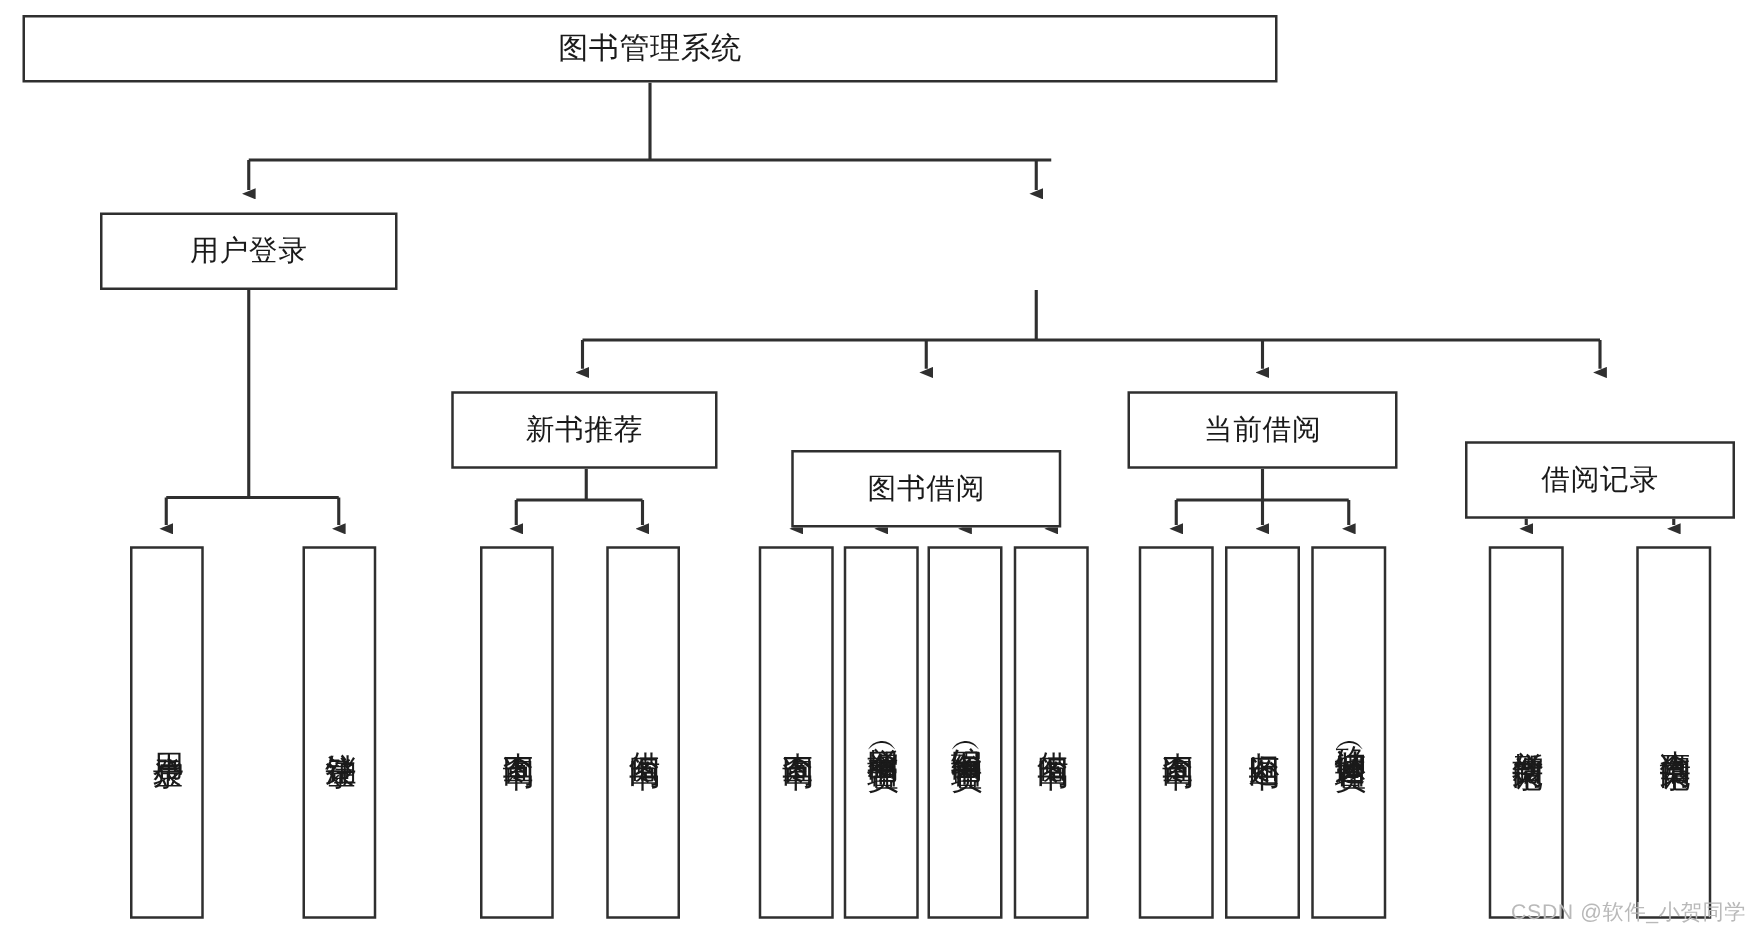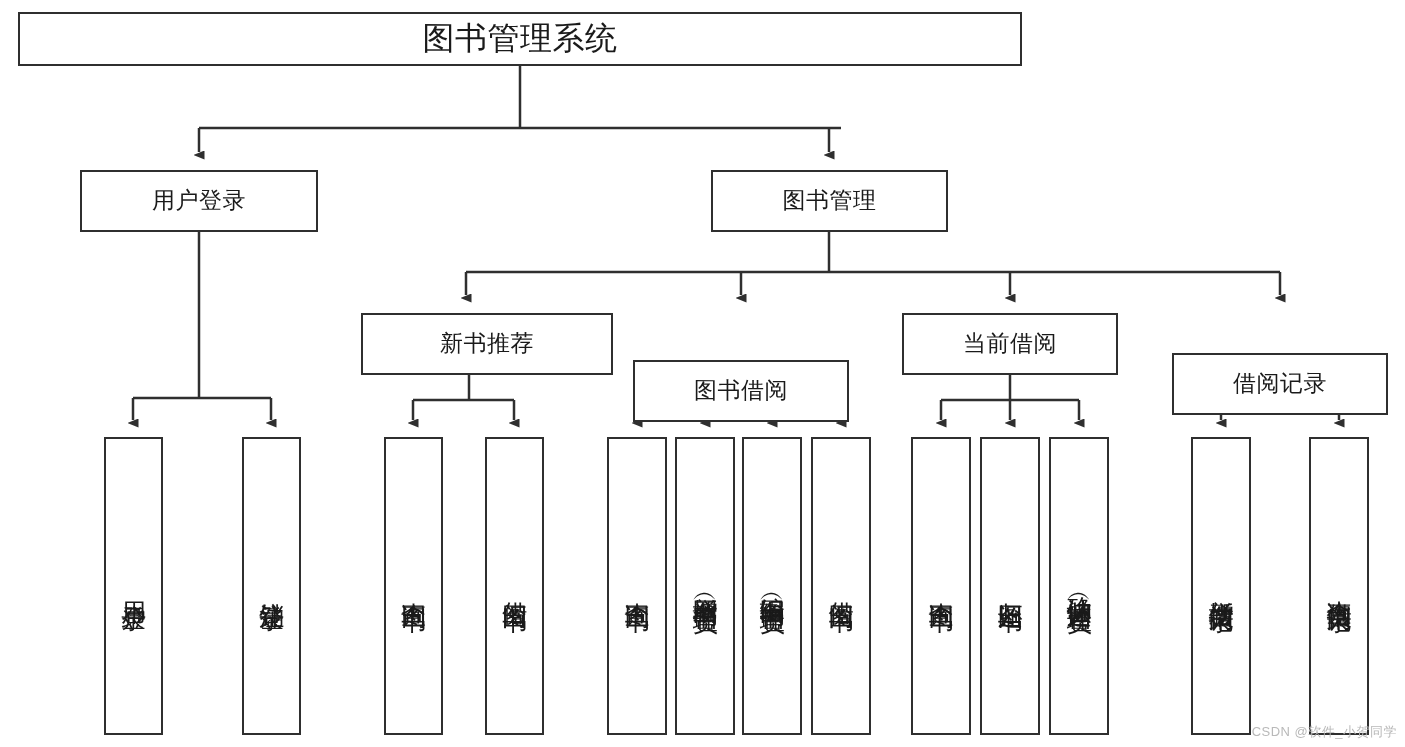--- a/index.html
+++ b/index.html
@@ -39,39 +39,39 @@
     display: block;
     text-align: center;
     letter-spacing: 0.5px;
   }
   .node.horiz .label {
     font-size: 23px;
     line-height: 1.1;
     white-space: nowrap;
   }
   .node.root .label {
-    font-size: 32px;
+    font-size: 24px;
   }
   .node.vert {
     align-items: center;
     justify-content: center;
   }
   .node.vert .label {
     writing-mode: vertical-rl;
     text-orientation: upright;
     font-size: 25px;
     line-height: 1.18;
     letter-spacing: 2px;
     max-height: 100%;
   }
   .watermark {
     position: absolute;
     right: 8px;
     bottom: 6px;
-    font-size: 13px;
+    font-size: 17px;
     color: #b9b9b9;
     letter-spacing: 0.5px;
     white-space: nowrap;
     user-select: none;
   }
 </style>
 </head>
 <body>
 
 <div id="canvas">
@@ -126,25 +126,22 @@
     </g>
   </svg>
 
   <div class="node horiz root" style="left:18px; top:12px; width:1004px; height:54px;">
     <span class="label">图书管理系统</span>
   </div>
 
   <div class="node horiz" style="left:80px; top:170px; width:238px; height:62px;">
     <span class="label">用户登录</span>
   </div>
-  <div class="node horiz" style="left:711px; top:170px; width:237px; height:62px;">
-    <span class="label">图书管理</span>
-  </div>
 
-  <div class="node horiz" style="left:361px; top:313px; width:252px; height:62px;">
+  <div class="node horiz" style="left:361px; top:313px; width:213px; height:62px;">
     <span class="label">新书推荐</span>
   </div>
   <div class="node horiz" style="left:633px; top:313px; width:216px; height:62px;margin-top:47px;">
     <span class="label">图书借阅</span>
   </div>
   <div class="node horiz" style="left:902px; top:313px; width:216px; height:62px;">
     <span class="label">当前借阅</span>
   </div>
   <div class="node horiz" style="left:1172px; top:313px; width:216px; height:62px;margin-top:40px;">
     <span class="label">借阅记录</span>

